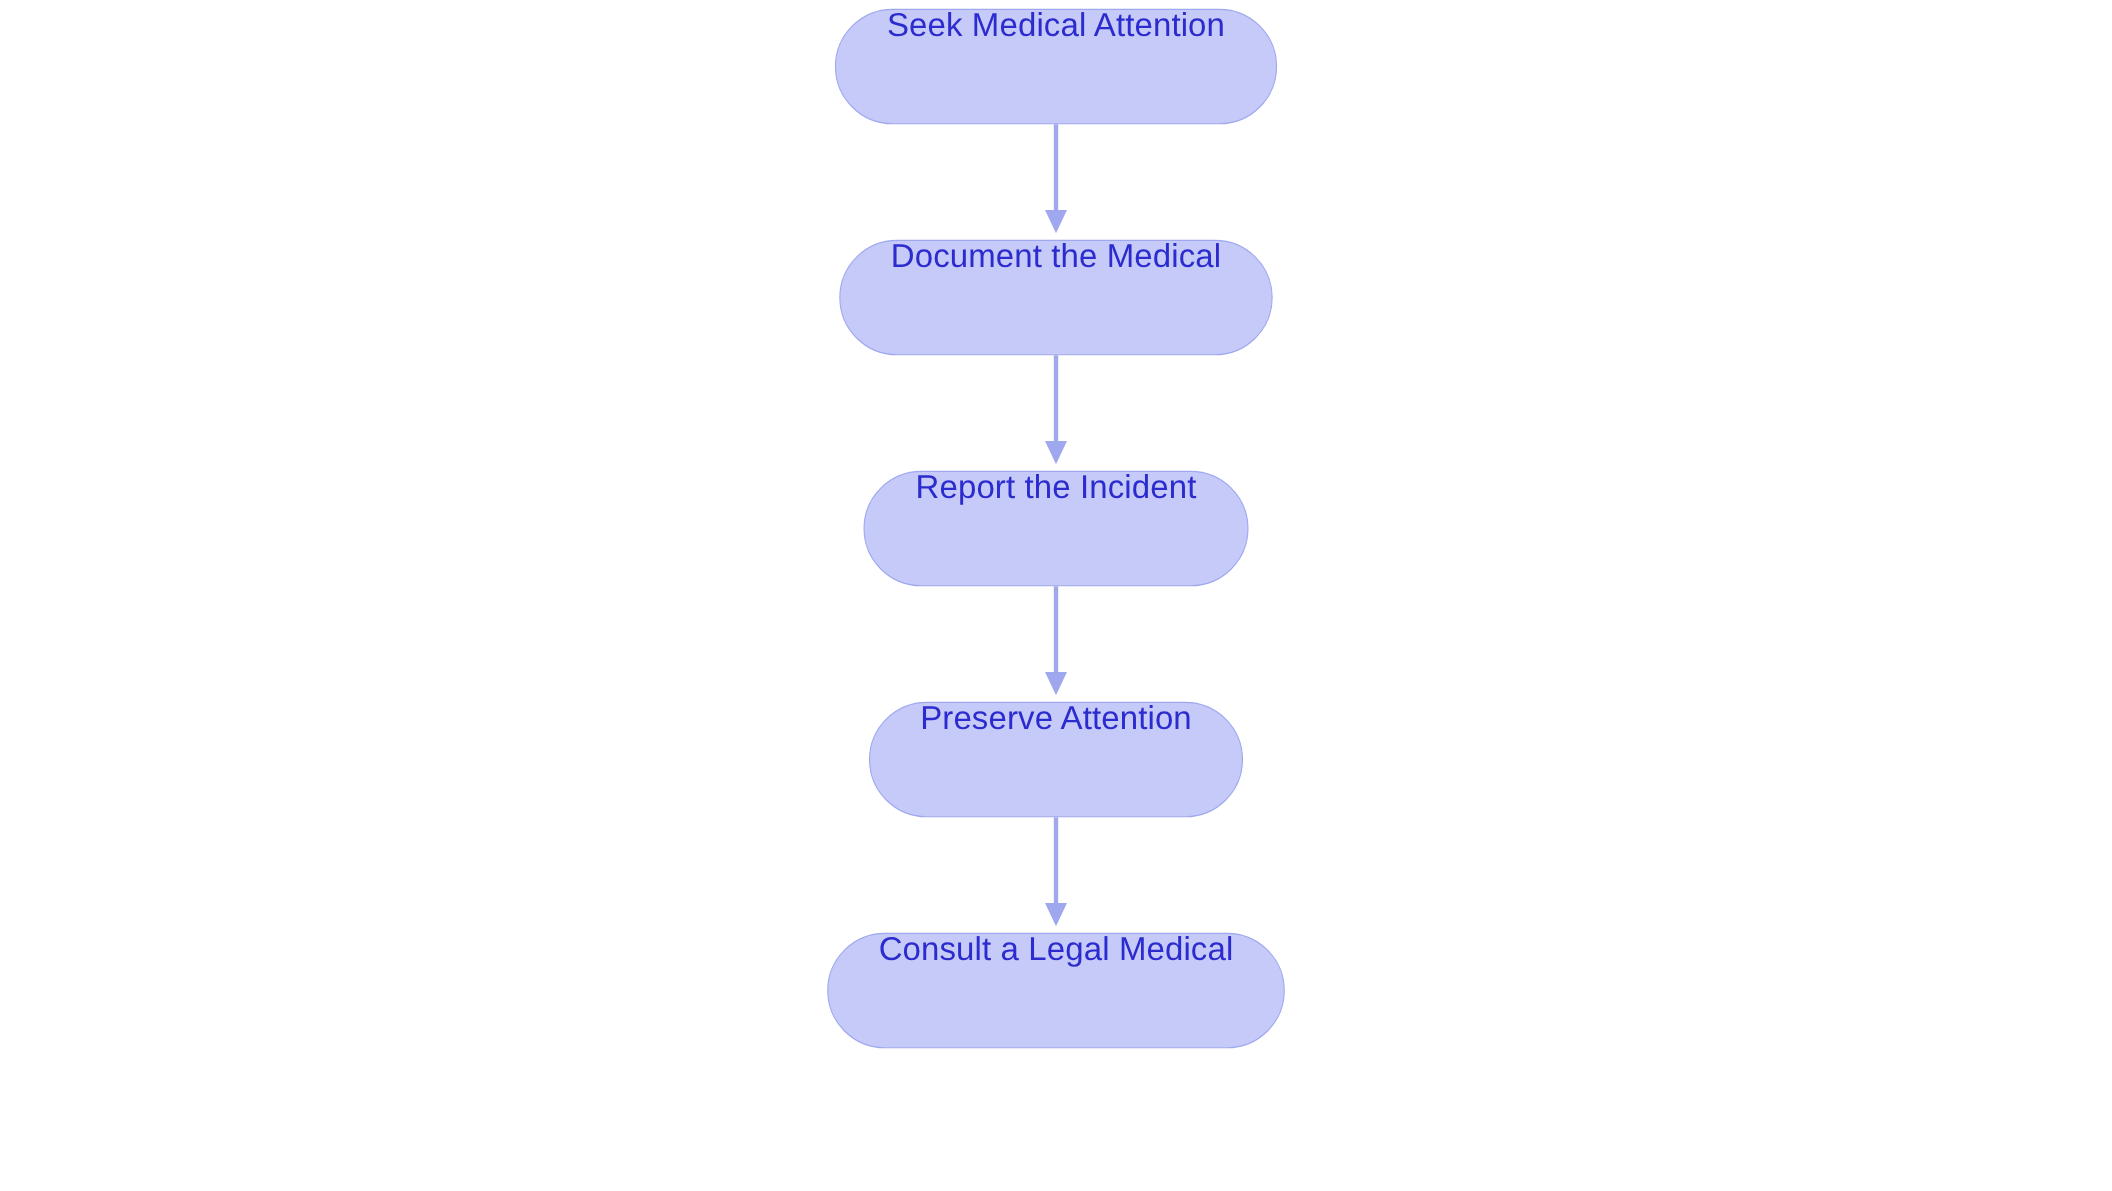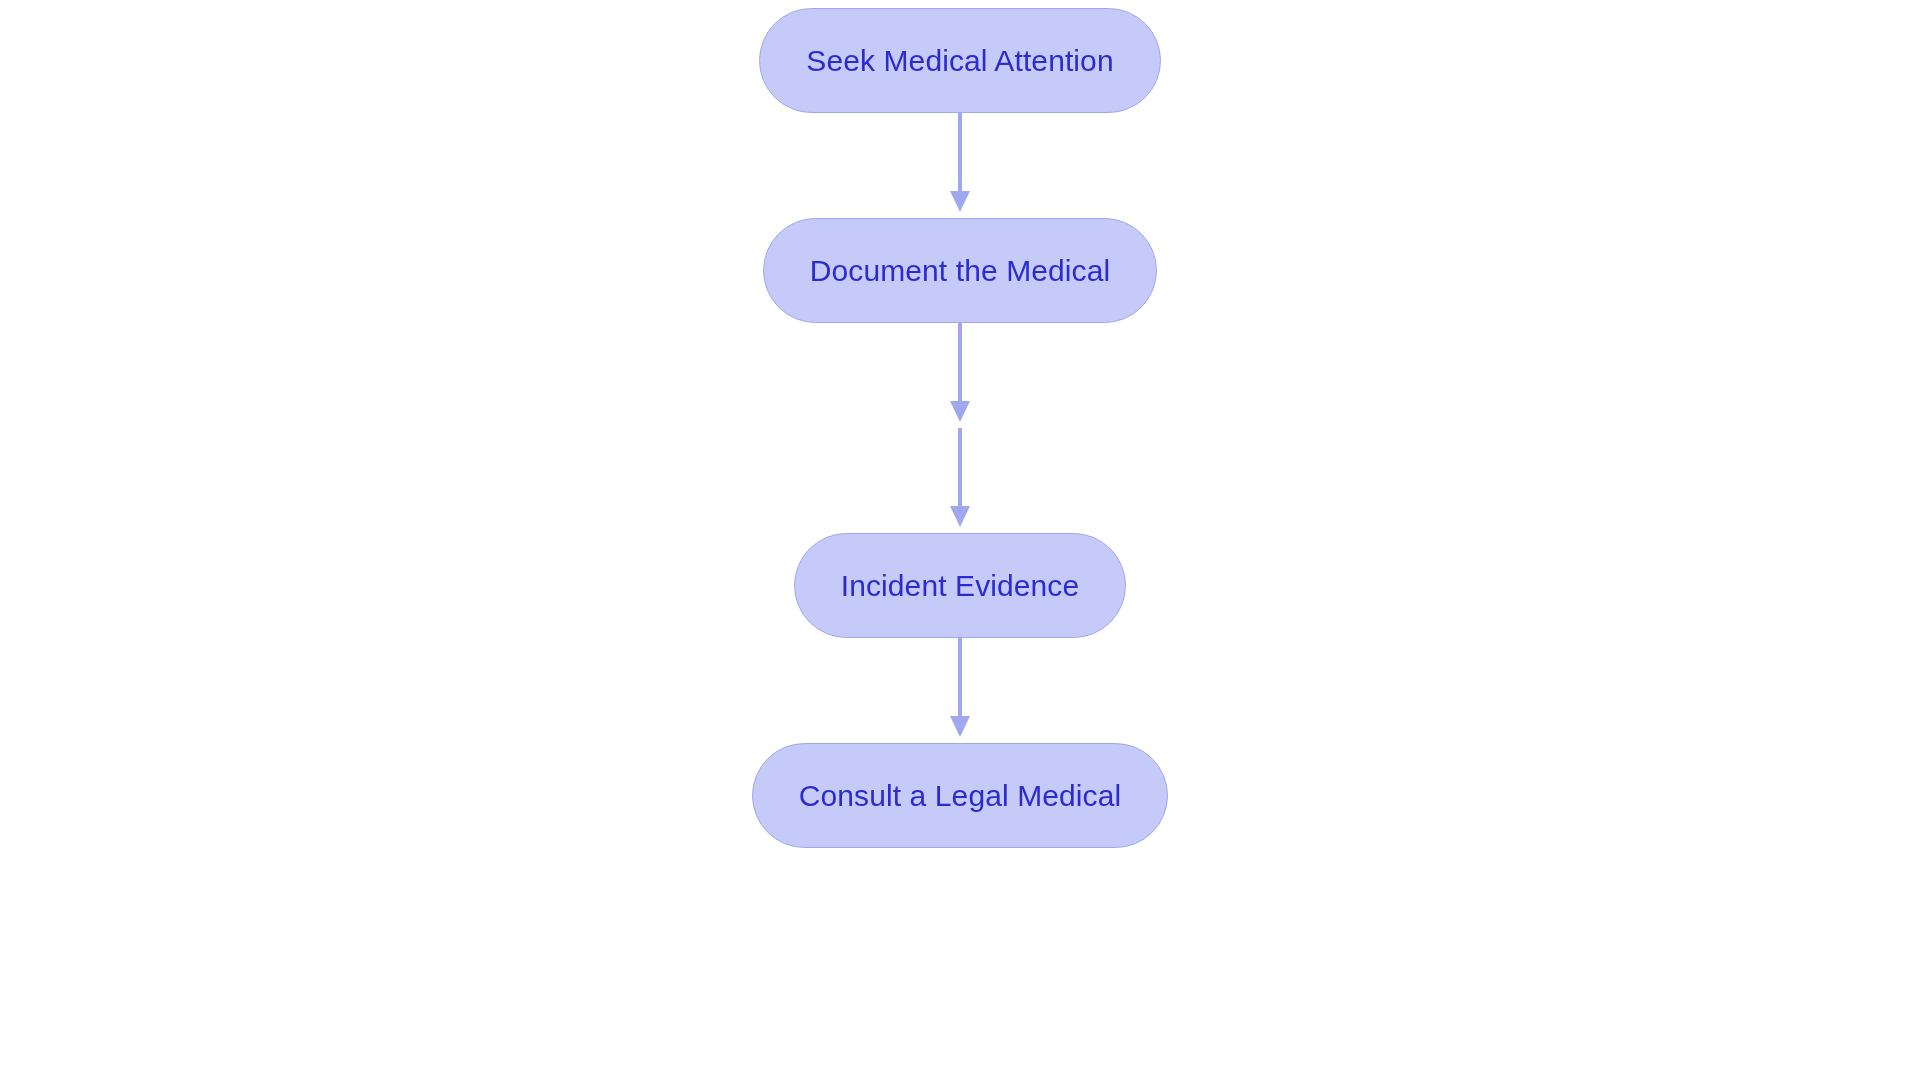--- a/index.html
+++ b/index.html
@@ -37,21 +37,21 @@
   }
 
   .flow-node {
     box-sizing: border-box;
     height: 105px;
     min-width: 120px;
     border-radius: 53px;
     background: #c5caf9;
     border: 1.6px solid #9fa8ee;
     display: flex;
-    align-items: center;
+    align-items: flex-start;
     justify-content: center;
     padding: 0 46px;
     flex: 0 0 auto;
   }
 
   .flow-node-label {
     color: #2b2bce;
     font-size: 30px;
     line-height: 1;
     white-space: nowrap;
@@ -94,30 +94,33 @@
       <span class="flow-node-label">Document the Medical</span>
     </div>
 
     <div class="flow-edge">
       <svg viewBox="0 0 26 105" xmlns="http://www.w3.org/2000/svg" aria-hidden="true">
         <line x1="13" y1="0" x2="13" y2="84" stroke="#9fa8ee" stroke-width="4"></line>
         <polygon points="13,99 3,78 23,78" fill="#9fa8ee"></polygon>
       </svg>
     </div>
 
+    <div class="flow-node">
+      <span class="flow-node-label">Report the Incident</span>
+    </div>
 
     <div class="flow-edge">
       <svg viewBox="0 0 26 105" xmlns="http://www.w3.org/2000/svg" aria-hidden="true">
         <line x1="13" y1="0" x2="13" y2="84" stroke="#9fa8ee" stroke-width="4"></line>
         <polygon points="13,99 3,78 23,78" fill="#9fa8ee"></polygon>
       </svg>
     </div>
 
     <div class="flow-node">
-      <span class="flow-node-label">Incident Evidence</span>
+      <span class="flow-node-label">Preserve Attention</span>
     </div>
 
     <div class="flow-edge">
       <svg viewBox="0 0 26 105" xmlns="http://www.w3.org/2000/svg" aria-hidden="true">
         <line x1="13" y1="0" x2="13" y2="84" stroke="#9fa8ee" stroke-width="4"></line>
         <polygon points="13,99 3,78 23,78" fill="#9fa8ee"></polygon>
       </svg>
     </div>
 
     <div class="flow-node">

